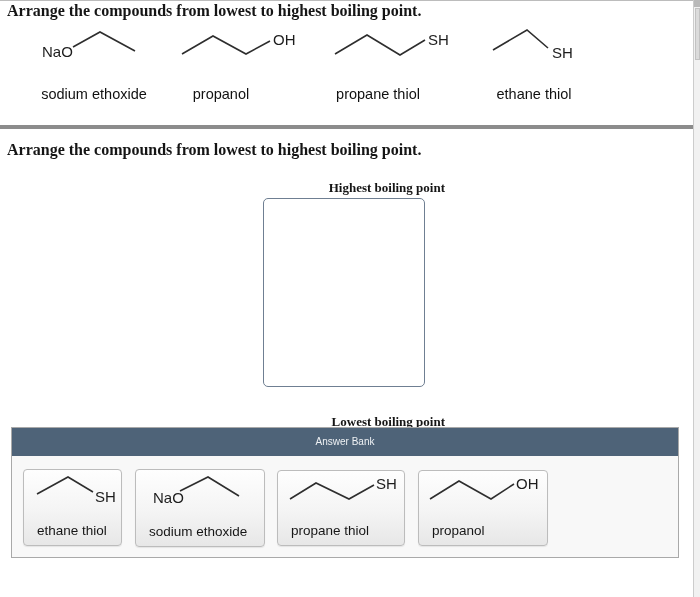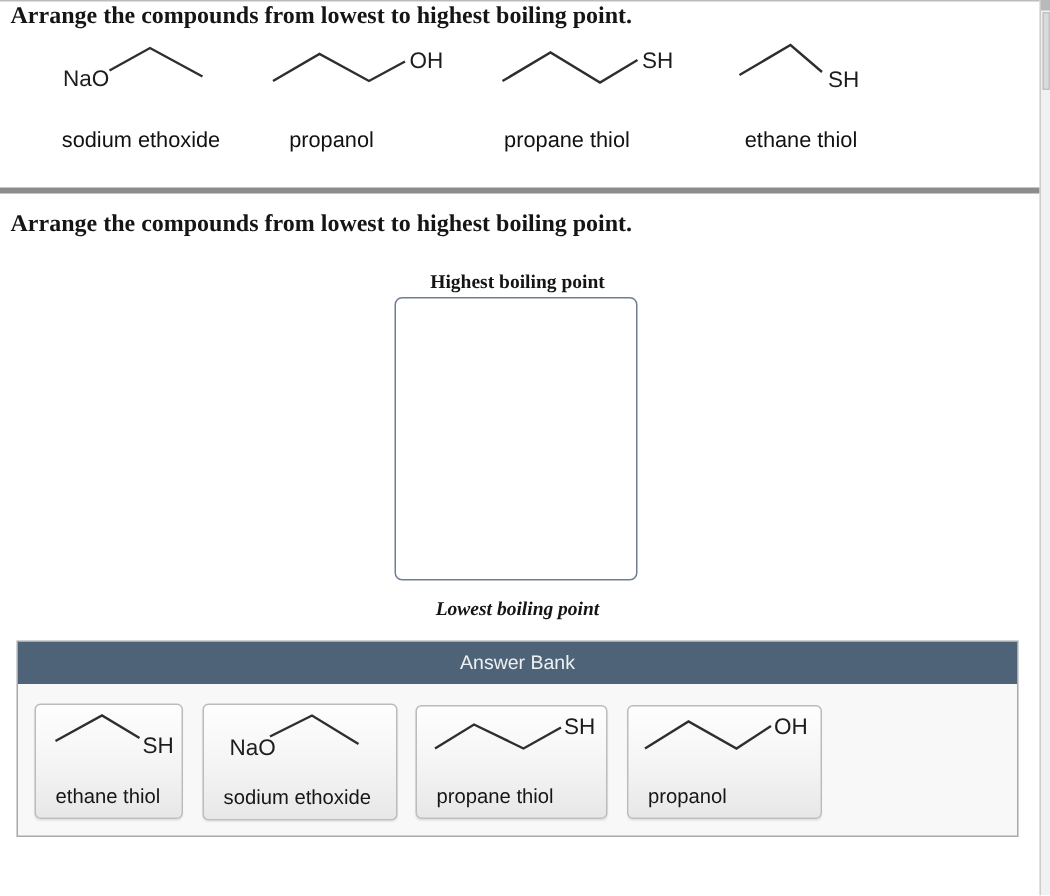--- a/index.html
+++ b/index.html
@@ -13,33 +13,33 @@
     color:#151515;white-space:nowrap;
   }
   svg{display:block;overflow:visible;}
   svg polyline{fill:none;stroke:var(--struct-stroke,#2e2e2e);stroke-width:1.6;}
   svg text{font-family:"Liberation Sans",sans-serif;font-size:15px;fill:#1d1d1d;}
   .top-label{font-size:14.5px;color:#111;text-align:center;white-space:nowrap;}
   #top-edge{left:0;top:0;width:694px;height:1px;background:#a5a5a5;opacity:.75;}
   #divider{left:0;top:125px;width:694px;height:4px;background:var(--divider,#8c8c8c);}
   .sorter-label{
     font-family:"Liberation Serif",serif;font-weight:bold;font-size:13px;
-    text-align:center;color:#151515;white-space:nowrap;
+    text-align:right;color:#151515;white-space:nowrap;
   }
   #drop-box{
     left:263px;top:198px;width:162px;height:189px;background:#ffffff;
     border:1.5px solid var(--drop-border,#6f7f92);border-radius:5px;box-sizing:border-box;
   }
   #bank{
     left:11px;top:427px;width:668px;height:131px;background:var(--bank-body,#f8f8f8);
     border:1px solid #a9a9a9;box-sizing:border-box;
   }
   #bank-header{
     position:absolute;left:0;top:0;right:0;height:28px;background:var(--bank-header,#4e6378);
-    color:#eef1f4;font-size:13px;line-height:28px;text-align:center;
+    color:#eef1f4;font-size:10px;line-height:28px;text-align:center;
   }
   .card{
     position:absolute;border:1px solid #bcbcbc;border-radius:4px;box-sizing:border-box;
     background:linear-gradient(180deg,#fefefe 0%,#f4f4f4 55%,#e7e7e7 100%);
     box-shadow:0 1px 1px rgba(0,0,0,0.08);
   }
   #card-0{left:23px;top:469px;width:99px;height:77px;}
   #card-1{left:135px;top:469px;width:130px;height:78px;}
   #card-2{left:277px;top:470px;width:128px;height:76px;}
   #card-3{left:418px;top:470px;width:130px;height:76px;}
@@ -83,21 +83,21 @@
 <div class="abs top-label" style="left:484px;top:86px;width:100px;">ethane thiol</div>
 
 <div class="abs" id="divider"></div>
 
 <div class="abs question" style="left:7px;top:141px;">Arrange the compounds from lowest to highest boiling point.</div>
 
 <div class="abs sorter-label" style="left:245px;top:180px;width:200px;">Highest boiling point</div>
 
 <div class="abs" id="drop-box"></div>
 
-<div class="abs sorter-label" style="left:245px;top:398px;width:200px;font-style:italic;">Lowest boiling point</div>
+<div class="abs sorter-label" style="left:245px;top:414px;width:200px;">Lowest boiling point</div>
 
 <div class="abs" id="bank">
   <div id="bank-header">Answer Bank</div>
 </div>
 
 <div class="card" id="card-0">
   <svg width="99" height="48">
     <polyline points="13,24 44,7 69,22"></polyline>
     <text x="71" y="32">SH</text>
   </svg>

